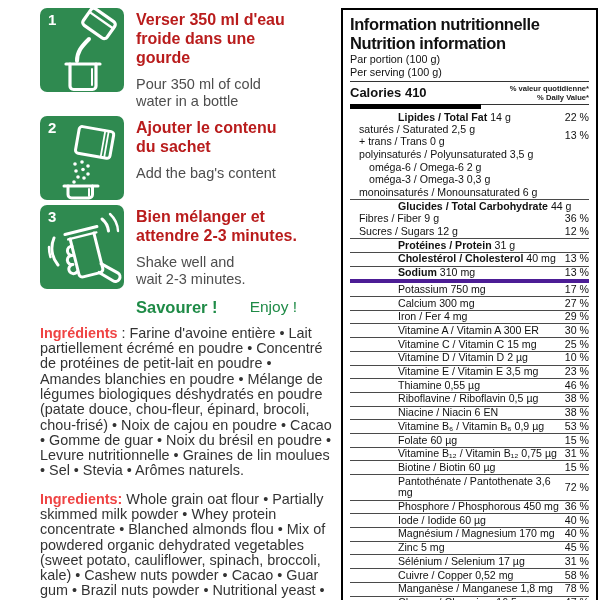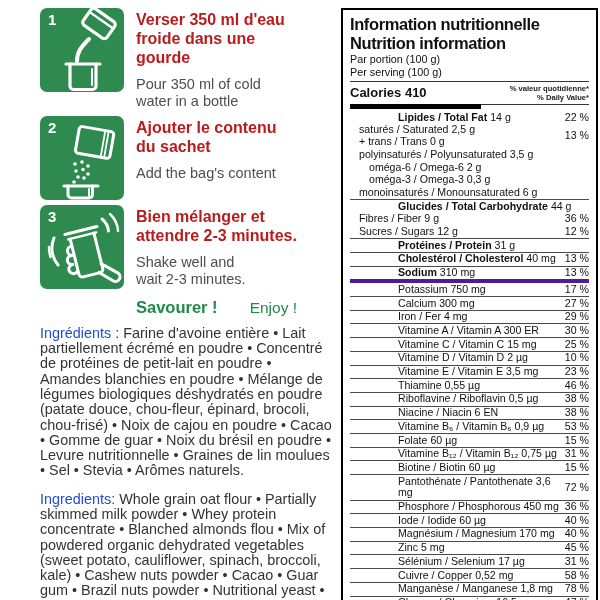--- a/index.html
+++ b/index.html
@@ -10,26 +10,26 @@
   }
   
   .left-col{position:absolute;left:40px;top:8px;width:294px;}
   .step{display:flex;gap:12px;margin-bottom:5px;}
   .step-icon{position:relative;flex:0 0 84px;width:84px;height:84px;background:var(--green);border-radius:7px;}
   .step-icon svg{position:absolute;inset:0;}
   .step-num{position:absolute;left:8px;top:3px;color:#fff;font-weight:bold;font-size:15px;z-index:2;}
   .step-body{padding-top:2px;min-width:0;}
   .step-title{font-weight:bold;font-size:16px;line-height:1.19;color:#b91c1c;white-space:pre-line;}
   .step-sub{margin-top:9px;font-size:14.5px;line-height:1.2;color:#4e4e4e;white-space:pre-line;}
-  .cta-row{display:flex;gap:32px;margin-top:9px;align-items:flex-end;}
+  .cta-row{display:flex;gap:32px;margin-top:9px;align-items:flex-start;}
   .cta-fr{color:var(--tgreen);font-weight:bold;font-size:16.5px;}
   .cta-en{color:var(--tgreen);font-weight:normal;font-size:15.5px;}
   .ing{margin:9px 0 0 0;font-size:14.4px;line-height:15.3px;color:#333;}
   .ing.en{margin-top:13px;}
-  .ing-label{color:#1d4ed8;font-weight:normal;}
+  .ing-label{color:#ef4444;font-weight:bold;}
   
   .ntable{
     position:absolute;left:341px;top:8px;width:257px;box-sizing:border-box;
     border:2px solid #000;background:#fff;padding:5px 7px 6px;color:#111;
   }
   .ntitle{font-size:16.5px;font-weight:bold;line-height:18.5px;letter-spacing:-0.4px;white-space:nowrap;}
   .nserv{font-size:10.8px;line-height:12px;margin-top:1px;}
   .sep-full{border-bottom:1.2px solid #333;margin-top:3px;}
   .cal-row{display:flex;justify-content:space-between;align-items:flex-start;padding:3px 0 2px;}
   .cal-label{font-weight:bold;font-size:13px;}

